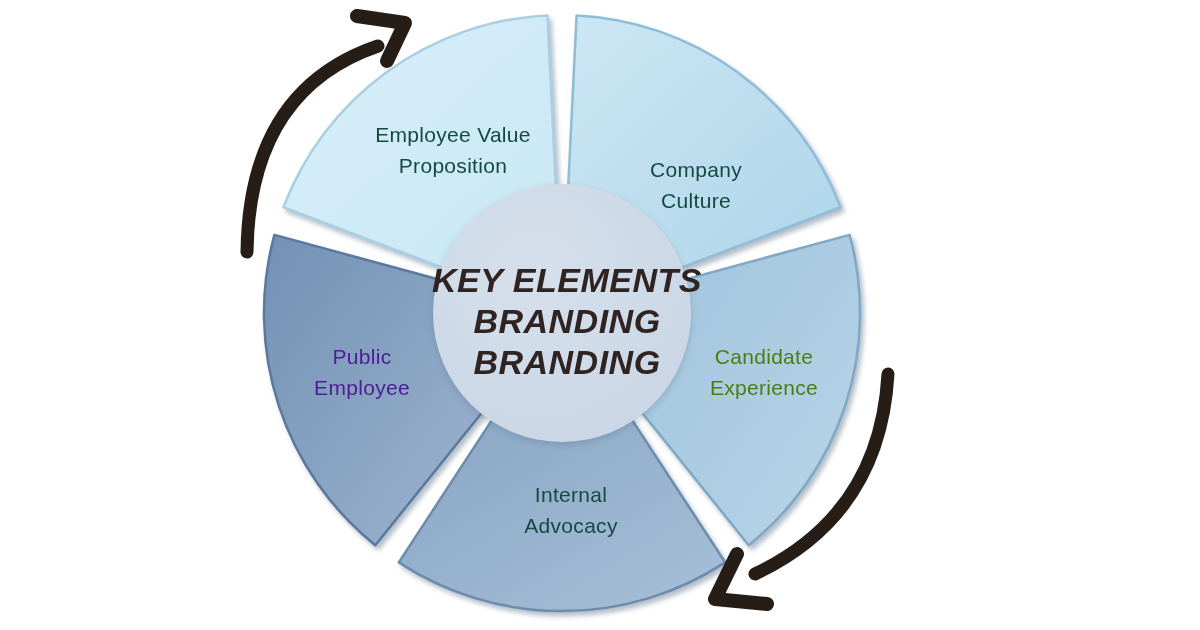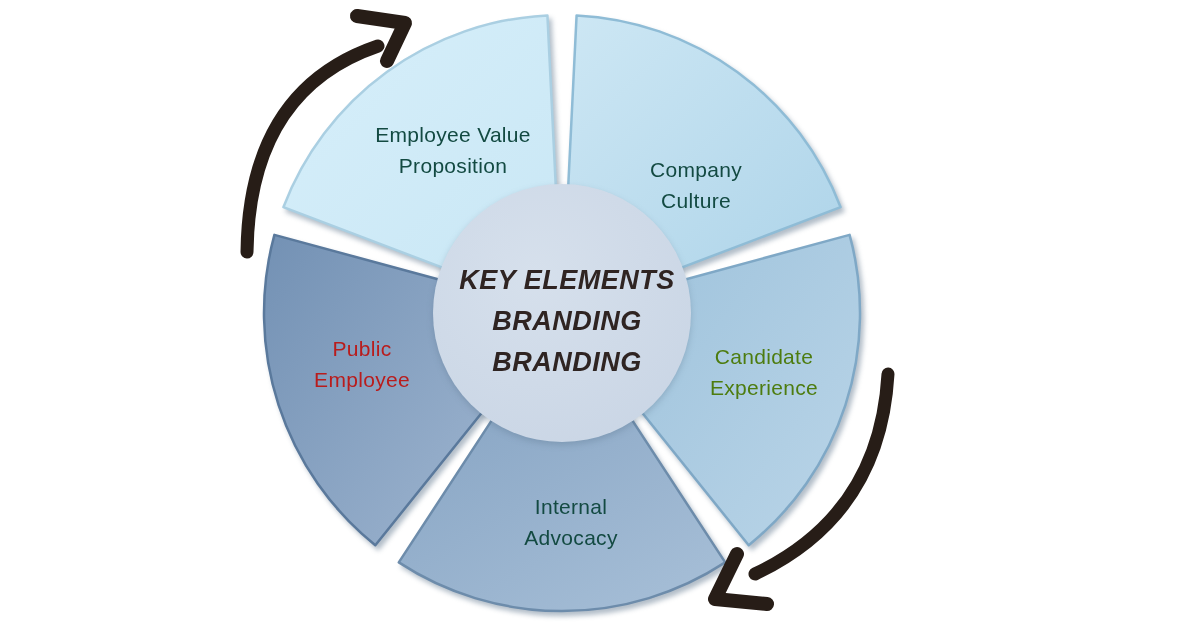--- a/index.html
+++ b/index.html
@@ -26,21 +26,21 @@
     white-space:nowrap;
   }
   .seg-label span{display:block;}
   .center-title{
     position:absolute;
     left:567px;top:321px;
     transform:translate(-50%,-50%);
     text-align:center;
     font-weight:bold;
     font-style:italic;
-    font-size:27px;
+    font-size:34px;
     line-height:41px;
     letter-spacing:0.5px;
     white-space:nowrap;
   }
   .center-title span{display:block;}
 </style>
 </head>
 <body style="background: rgb(255, 255, 255);">
 
 <div class="stage">
@@ -101,26 +101,26 @@
     <div class="seg-label" id="seg-label-0" style="left: 696px; top: 143px; color: rgb(19, 74, 66); margin-top: 42px;">
       <span>Company</span>
       <span>Culture</span>
     </div>
 
     <div class="seg-label" id="seg-label-1" style="left: 764px; top: 372px; color: #4d7c0f;">
       <span>Candidate</span>
       <span>Experience</span>
     </div>
 
-    <div class="seg-label" id="seg-label-2" style="left: 571px; top: 510px; color: rgb(19, 74, 66); margin-top: 12px;">
+    <div class="seg-label" id="seg-label-2" style="left: 571px; top: 510px; color: rgb(19, 74, 66);">
       <span>Internal</span>
       <span>Advocacy</span>
     </div>
 
-    <div class="seg-label" id="seg-label-3" style="left: 362px; top: 364px; color: #b91c1c;">
+    <div class="seg-label" id="seg-label-3" style="left: 362px; top: 372px; color: #4c1d95;">
       <span>Public</span>
       <span>Employee</span>
     </div>
 
     <div class="seg-label" id="seg-label-4" style="left: 453px; top: 150px; color: rgb(19, 74, 66);">
       <span>Employee Value</span>
       <span>Proposition</span>
     </div>
 
   </div>

